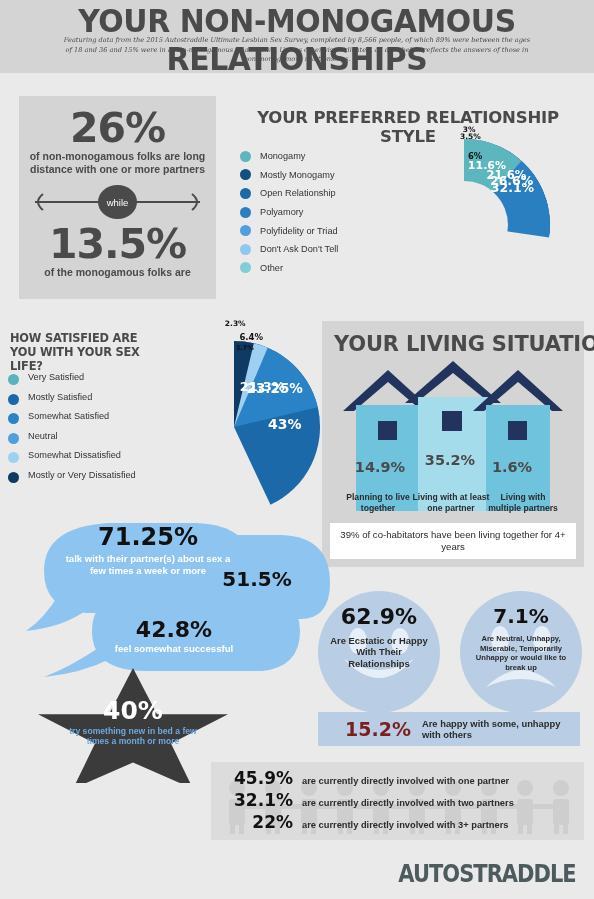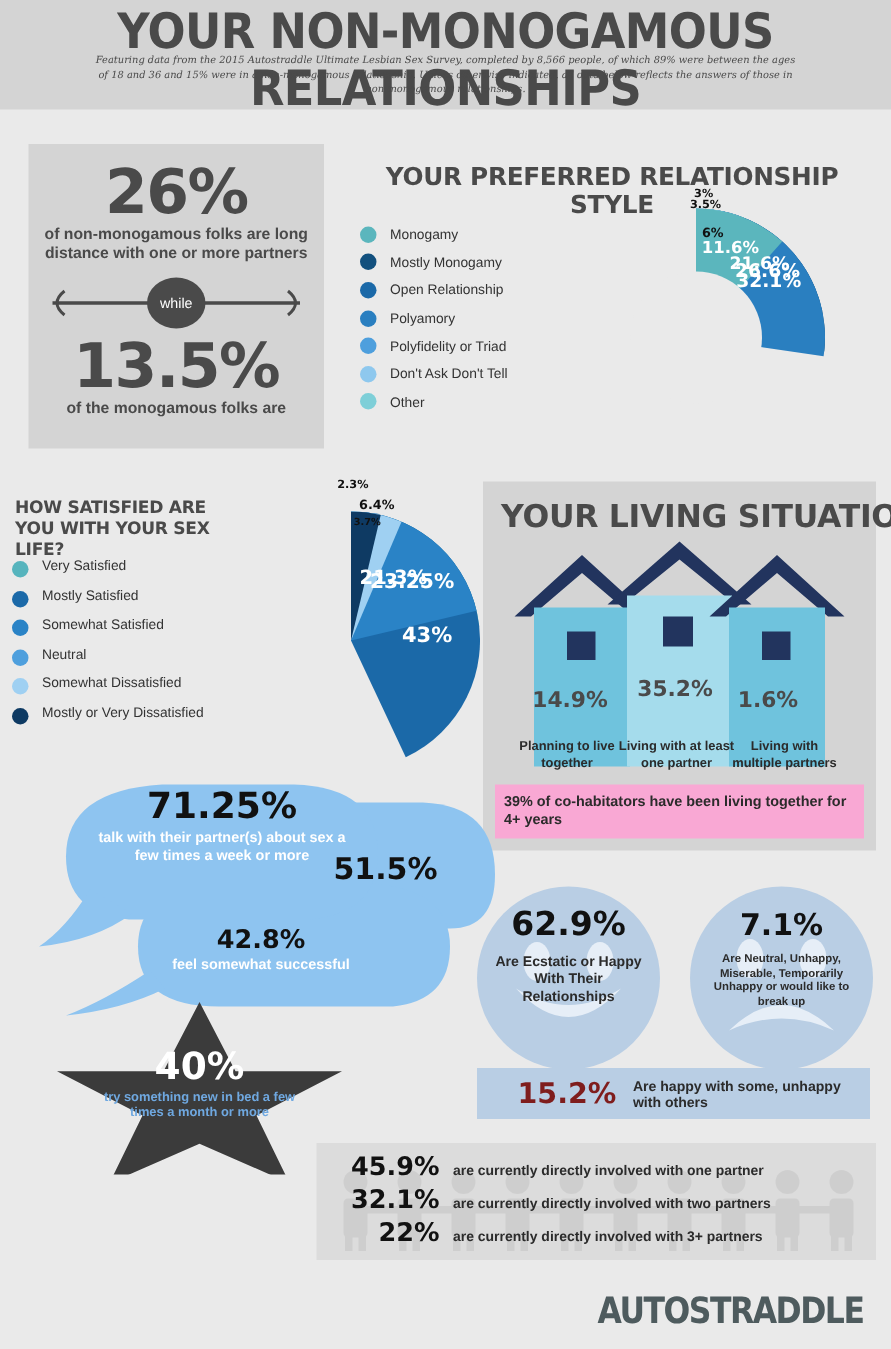--- a/index.html
+++ b/index.html
@@ -115,23 +115,23 @@
     position: absolute; text-align: center;
     font-family: "DejaVu Sans", sans-serif; font-weight: bold;
     font-size: 14.5px; color: #4a4a4a;
   }
   .hcap {
     position: absolute; text-align: center; font-weight: bold;
     font-size: 8.6px; line-height: 10.5px; color: #2b2b2b;
   }
   #co-bar {
     position: absolute; left: 8px; top: 202px; width: 246px; height: 36px;
-    background: #f9a8d4; display: flex; align-items: center; justify-content: center;
-    text-align: left; font-size: 9.6px; line-height: 12px;
-    font-weight: bold; color: #2b2b2b; padding: 0 6px;
+    background: #ffffff; display: flex; align-items: center; justify-content: center;
+    text-align: center; font-size: 9.6px; line-height: 12px;
+    font-weight: normal; color: #2b2b2b; padding: 0 6px;
   }
 
   
   #bubbles { position: absolute; left: 0px; top: 515px; width: 330px; height: 175px; }
   .bub-txt { position: absolute; text-align: center; }
   .bub-num {
     font-family: "DejaVu Sans", sans-serif; font-weight: bold; color: #111;
   }
   .bub-sub { font-weight: bold; color: #fff; }
 
@@ -360,21 +360,21 @@
       <path d="M60 78 Q44 104 26 116 Q64 112 88 94 Z" fill="#8ec4f0"></path>
     </svg>
     <div class="bub-txt" style="left:58px;top:8px;width:180px;">
       <div class="bub-num" style="font-size:24px;">71.25%</div>
       <div class="bub-sub" style="font-size:9.6px;line-height:11.6px;margin-top:2px;">talk with their partner(s) about sex a few times a week or more</div>
     </div>
     <div class="bub-txt" style="left:192px;top:52px;width:130px;">
       <div class="bub-num" style="font-size:20px;">51.5%</div>
     </div>
     <div class="bub-txt" style="left:106px;top:102px;width:136px;">
-      <div class="bub-num" style="font-size:17px;">42.8%</div>
+      <div class="bub-num" style="font-size:22px;">42.8%</div>
       <div class="bub-sub" style="font-size:9.6px;line-height:11.6px;margin-top:1px;">feel somewhat successful</div>
     </div>
   </div>
 
   <div id="star-wrap">
     <svg width="190" height="115" viewBox="0 0 190 115">
       <polygon points="95,0 119,44 190,44 133,72 155,115 95,90 35,115 57,72 0,44 71,44" fill="#3b3b3b" transform="scale(1,1.05)"></polygon>
     </svg>
     <div id="star-num">40%</div>
     <div id="star-sub">try something new  in bed a few times a month or more</div>

